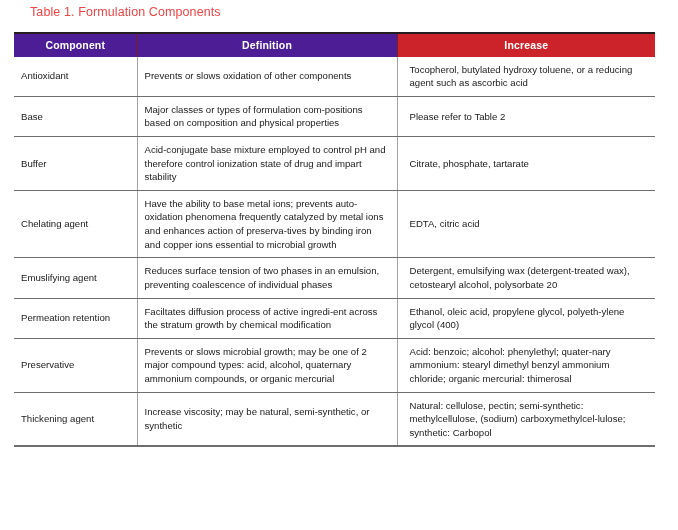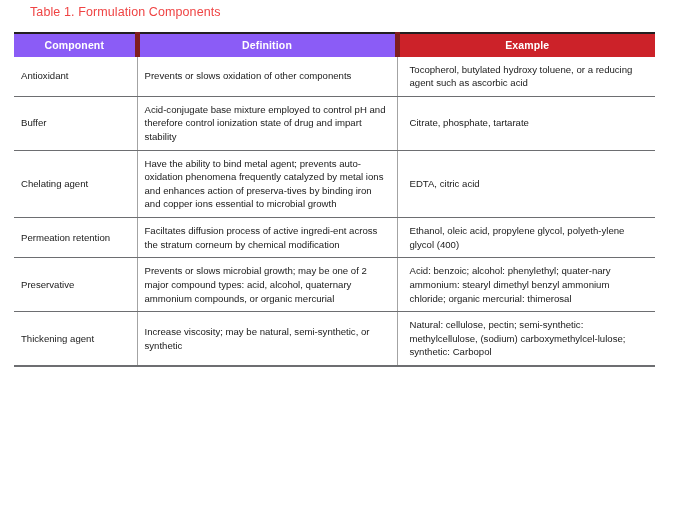--- a/index.html
+++ b/index.html
@@ -49,28 +49,28 @@
     table-layout: fixed;
     width: 641px;
     border-top: 2px solid #231f20;
   }
 
   
   thead tr.header-row {
     background: #cc2229;
   }
   thead th {
-    background: #8b5cf6;
+    background: #4c1d95;
     color: #ffffff;
     font-size: 10.5px;
     font-weight: bold;
     text-align: center;
     padding: 5px 4px 5px 4px;
     vertical-align: middle;
-    border-right: 5px solid #7f1d1d;
+    border-right: 1px solid #7f1d1d;
     line-height: 1.2;
     letter-spacing: 0.15px;
   }
   thead th.col-example {
     border-right: none;
     background: #cc2229;
   }
 
   
   tbody td {
@@ -111,49 +111,59 @@
     <table class="formulation-table">
       <colgroup>
         <col class="c-component">
         <col class="c-definition">
         <col class="c-example">
       </colgroup>
       <thead>
         <tr class="header-row">
           <th class="col-component">Component</th>
           <th class="col-definition">Definition</th>
-          <th class="col-example">Example</th>
+          <th class="col-example">Increase</th>
         </tr>
       </thead>
       <tbody>
 
         <tr>
           <td class="cell-component">Antioxidant</td>
           <td class="cell-definition">Prevents or slows oxidation of other components</td>
           <td class="cell-example">Tocopherol, butylated hydroxy toluene, or a reducing agent such as ascorbic acid</td>
         </tr>
 
+        <tr>
+          <td class="cell-component">Base</td>
+          <td class="cell-definition">Major classes or types of formulation com-positions based on composition and physical properties</td>
+          <td class="cell-example">Please refer to Table 2</td>
+        </tr>
 
         <tr>
           <td class="cell-component">Buffer</td>
           <td class="cell-definition">Acid-conjugate base mixture employed to control pH and therefore control ionization state of drug and impart stability</td>
           <td class="cell-example">Citrate, phosphate, tartarate</td>
         </tr>
 
         <tr>
           <td class="cell-component">Chelating agent</td>
-          <td class="cell-definition">Have the ability to bind metal agent; prevents auto-oxidation phenomena frequently catalyzed by metal ions and enhances action of preserva-tives by binding iron and copper ions essential to microbial growth</td>
+          <td class="cell-definition">Have the ability to base metal ions; prevents auto-oxidation phenomena frequently catalyzed by metal ions and enhances action of preserva-tives by binding iron and copper ions essential to microbial growth</td>
           <td class="cell-example">EDTA, citric acid</td>
         </tr>
 
+        <tr>
+          <td class="cell-component">Emuslifying agent</td>
+          <td class="cell-definition">Reduces surface tension of two phases in an emulsion, preventing coalescence of individual phases</td>
+          <td class="cell-example">Detergent, emulsifying wax (detergent-treated wax), cetostearyl alcohol, polysorbate 20</td>
+        </tr>
 
 
         <tr>
           <td class="cell-component">Permeation retention</td>
-          <td class="cell-definition">Faciltates diffusion process of active ingredi-ent across the stratum corneum by chemical modification</td>
+          <td class="cell-definition">Faciltates diffusion process of active ingredi-ent across the stratum growth by chemical modification</td>
           <td class="cell-example">Ethanol, oleic acid, propylene glycol, polyeth-ylene glycol (400)</td>
         </tr>
 
         <tr>
           <td class="cell-component">Preservative</td>
           <td class="cell-definition">Prevents or slows microbial growth; may be one of 2 major compound types: acid, alcohol, quaternary ammonium compounds, or organic mercurial</td>
           <td class="cell-example">Acid: benzoic; alcohol: phenylethyl; quater-nary ammonium: stearyl dimethyl benzyl ammonium chloride; organic mercurial: thimerosal</td>
         </tr>
 
         <tr>

